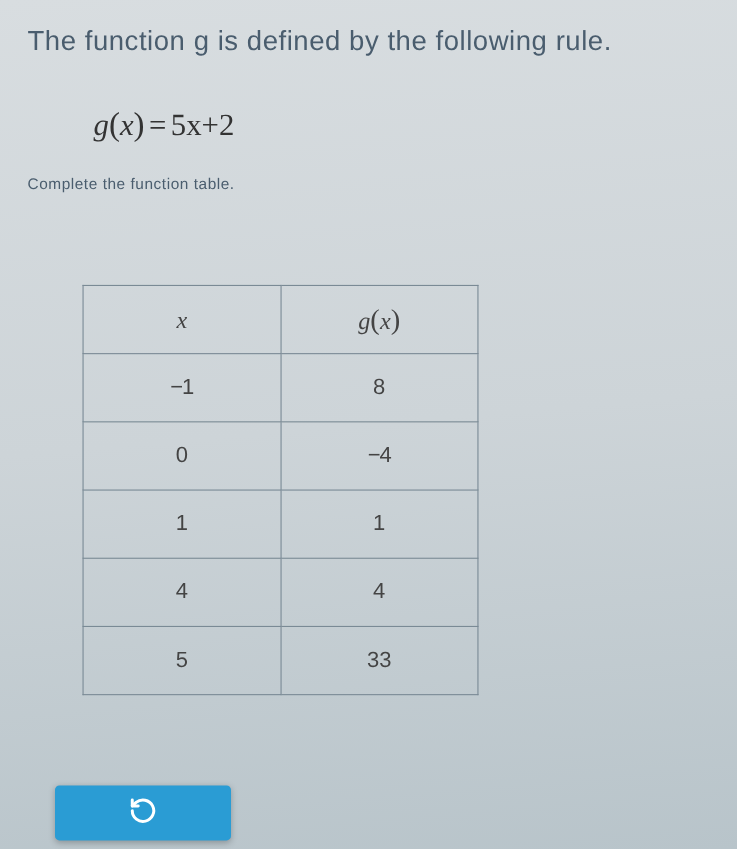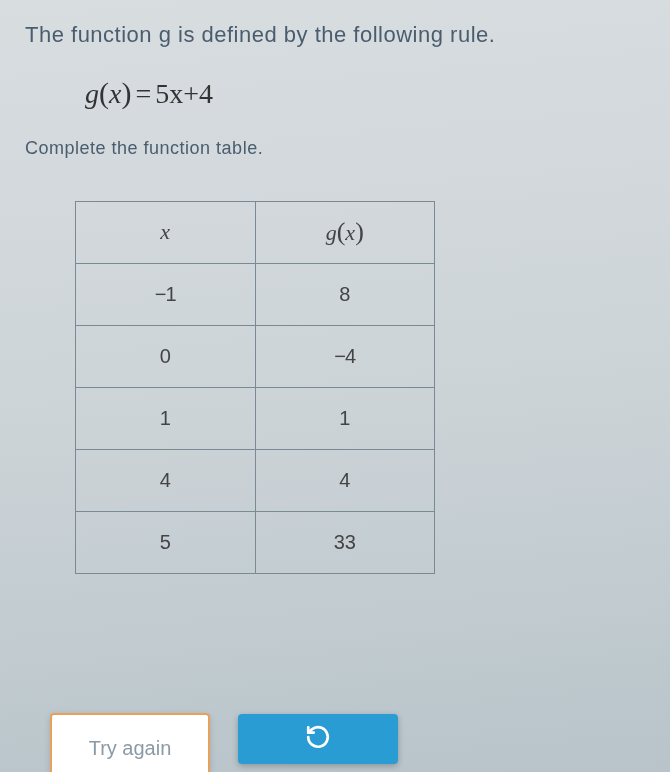--- a/index.html
+++ b/index.html
@@ -7,42 +7,42 @@
       width: 670px;
       height: 772px;
       background: linear-gradient(175deg, #d8dde0 0%, #cdd4d8 50%, #b8c4ca 100%);
       font-family: Arial, Helvetica, sans-serif;
       color: #3a4a5a;
       padding: 20px 25px;
       position: relative;
       overflow: hidden;
     }
     .intro {
-      font-size: 22px;
+      font-size: 25px;
       color: #4a5d6e;
       letter-spacing: 0.5px;
-      margin-bottom: 25px;
+      margin-bottom: 42px;
       line-height: 1.4;
     }
     .formula {
       font-family: 'Times New Roman', serif;
       font-style: italic;
       font-size: 28px;
       color: #333;
       margin-left: 60px;
       margin-bottom: 28px;
     }
     .formula .fn { font-style: italic; }
     .formula .paren { font-style: normal; font-size: 30px; }
     .formula .eq { font-style: normal; margin: 0 4px; }
     .instruction {
-      font-size: 18px;
+      font-size: 14px;
       color: #4a5d6e;
       letter-spacing: 0.5px;
-      margin-bottom: 42px;
+      margin-bottom: 84px;
     }
     .table-wrap {
       margin-left: 50px;
       width: 360px;
     }
     table {
       border-collapse: collapse;
       width: 100%;
       background: transparent;
     }
@@ -96,21 +96,21 @@
     }
     .undo-btn svg { width: 26px; height: 26px; }
     .neg { letter-spacing: -1px; }
   </style>
 </head>
 <body>
 
 <div class="intro">The function g is defined by the following rule.</div>
 
 <div class="formula">
-  <span class="fn">g</span><span class="paren">(</span><span class="fn">x</span><span class="paren">)</span><span class="eq">=</span><span style="font-style:normal; font-family:'Times New Roman',serif;">5x+4</span>
+  <span class="fn">g</span><span class="paren">(</span><span class="fn">x</span><span class="paren">)</span><span class="eq">=</span><span style="font-style:normal; font-family:'Times New Roman',serif;">5x+2</span>
 </div>
 
 <div class="instruction">Complete the function table.</div>
 
 <div class="table-wrap">
   <table>
     <thead>
       <tr>
         <th>x</th>
         <th>
@@ -137,21 +137,20 @@
       </tr>
       <tr>
         <td>5</td>
         <td>33</td>
       </tr>
     </tbody>
   </table>
 </div>
 
 <div class="button-row">
-  <div class="try-again">Try again</div>
   <div class="undo-btn">
     <span>
       <svg viewBox="0 0 24 24" fill="none" stroke="#fff" stroke-width="2.5" stroke-linecap="round" stroke-linejoin="round">
         <path d="M3 12a9 9 0 1 0 3.2-6.9L3 8"></path>
         <polyline points="3 3 3 8 8 8"></polyline>
       </svg>
     </span>
   </div>
 </div>
 

